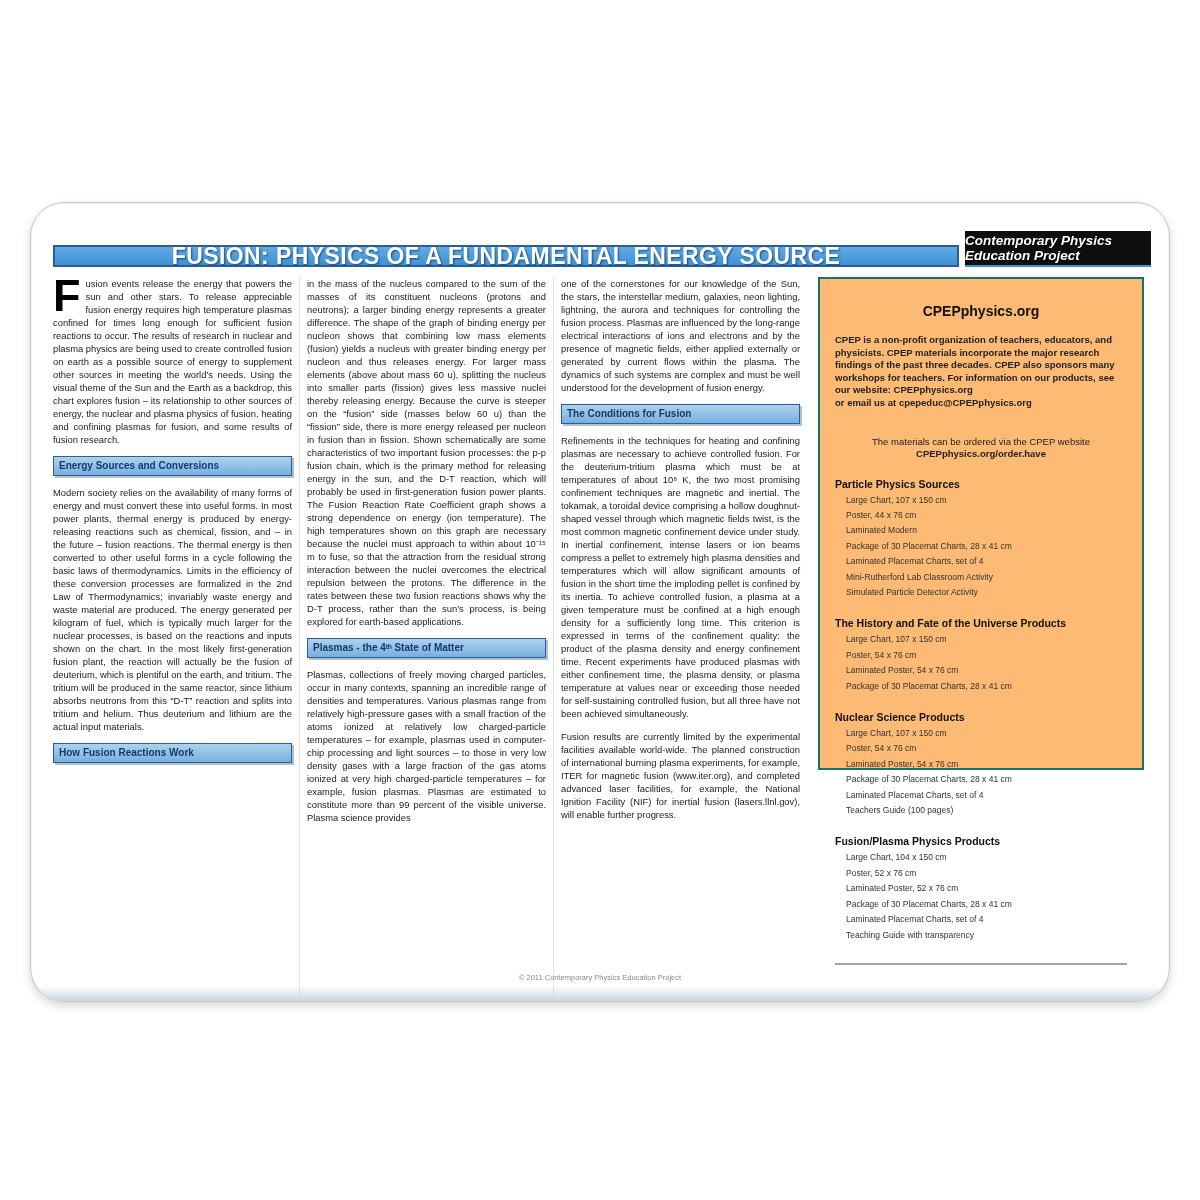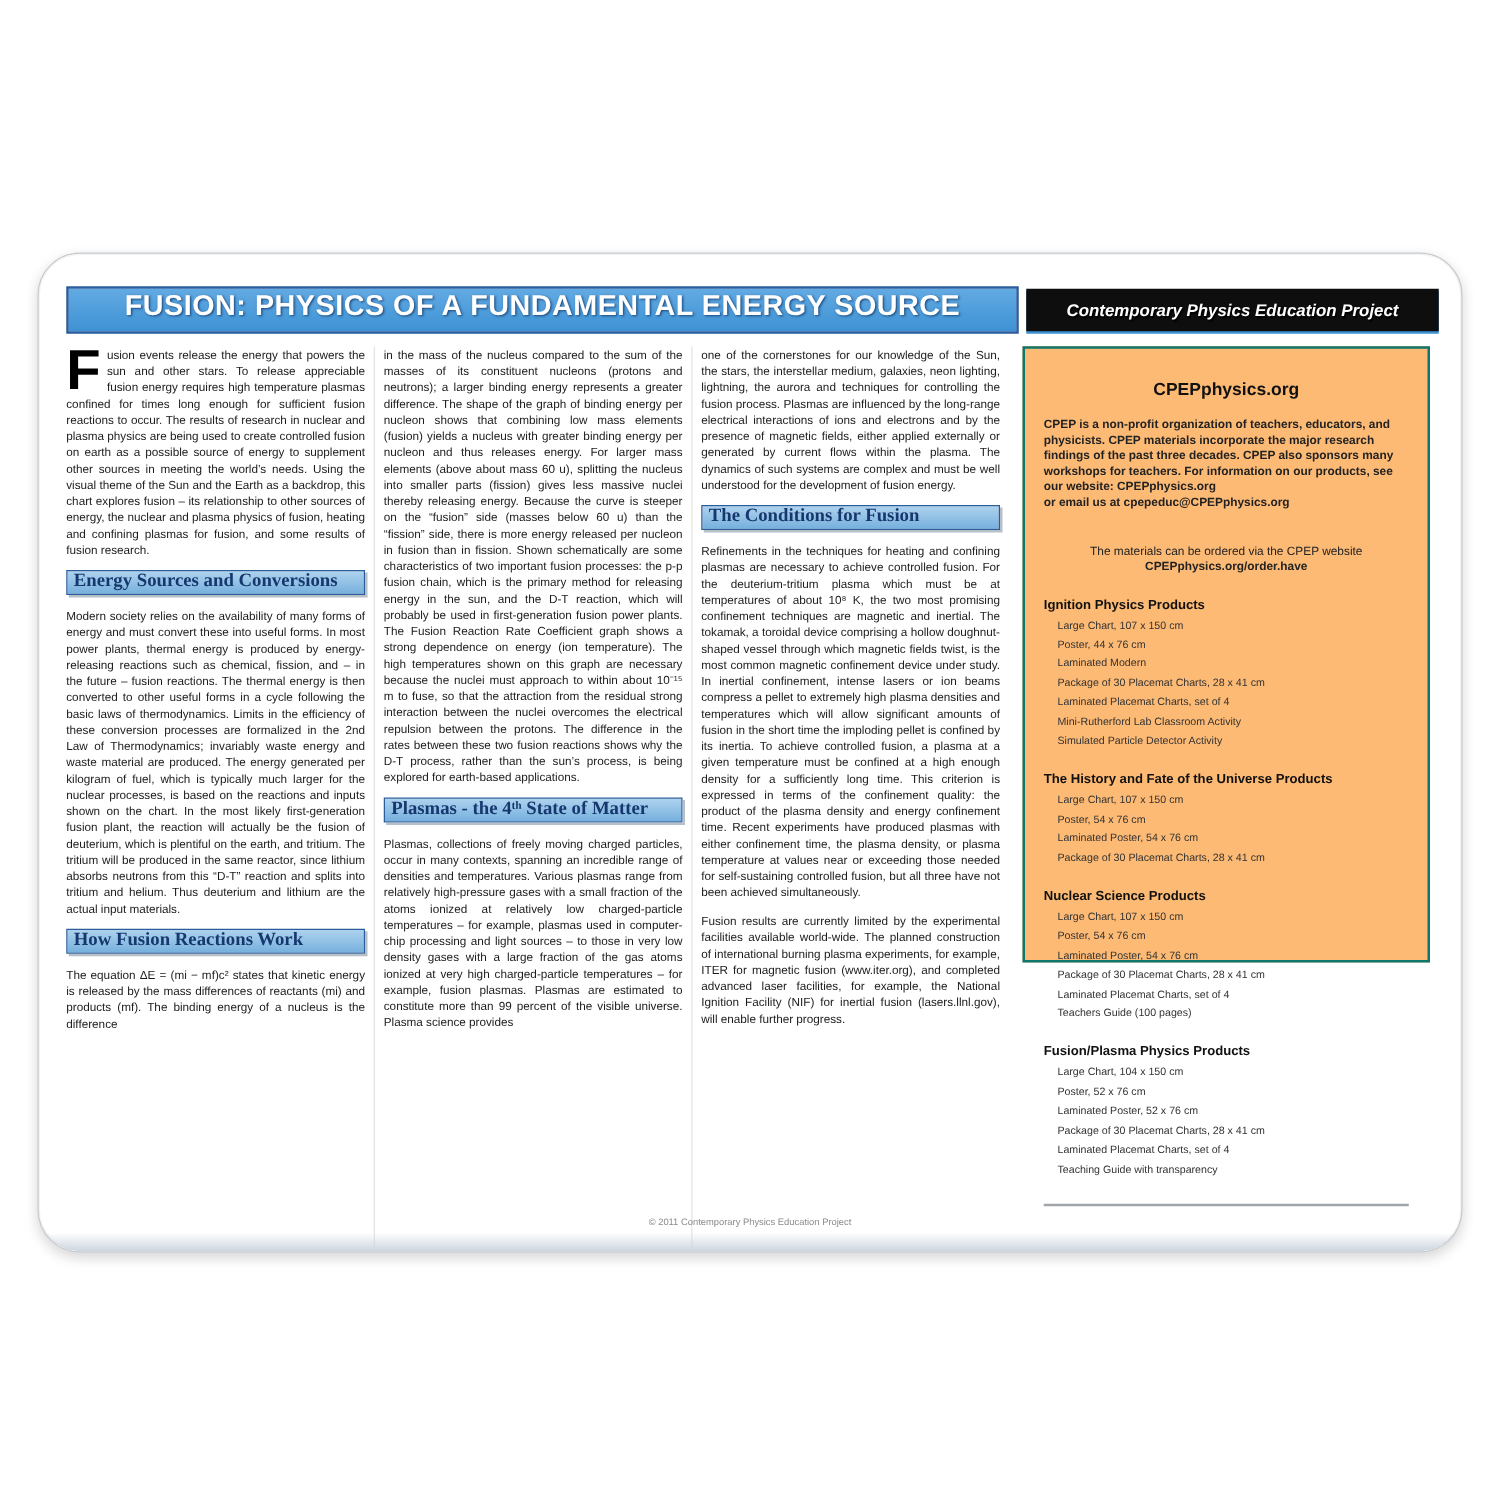--- a/index.html
+++ b/index.html
@@ -5,37 +5,37 @@
   html,body{margin:0;padding:0;background:#ffffff;}
   body{width:1200px;height:1200px;position:relative;font-family:"Liberation Sans",sans-serif;-webkit-font-smoothing:antialiased;}
 
   .card{position:absolute;left:30px;top:202px;width:1138px;height:798px;background:#fff;
         border:1px solid #c6cacd;border-radius:34px;
         box-shadow:0 4px 10px rgba(0,0,0,0.16), inset 0 0 0 1px #f2f3f4;overflow:hidden;}
   .card::after{content:"";position:absolute;left:0;right:0;bottom:0;height:15px;
         background:linear-gradient(180deg,rgba(205,214,224,0),#ccd5df);pointer-events:none;}
 
   .header-row{position:absolute;top:26px;left:22px;right:18px;height:38px;display:flex;gap:6px;}
-  .title-bar{width:762px;box-sizing:border-box;background:linear-gradient(180deg,#62aae3,#3e92d4);
-        border:2px solid #2a5d9e;display:flex;align-items:flex-start;justify-content:center;}
+  .title-bar{width:906px;box-sizing:border-box;background:linear-gradient(180deg,#62aae3,#3e92d4);
+        border:2px solid #2a5d9e;display:flex;align-items:center;justify-content:center;margin-top:16px;}
   .title-bar span{color:#ffffff;font-weight:bold;font-size:23px;letter-spacing:.4px;
         text-shadow:1px 1px 2px rgba(16,56,104,.85);white-space:nowrap;}
   .org-bar{flex:1;margin:2px 0;background:#0e0e0e;display:flex;align-items:center;justify-content:center;
         box-shadow:0 2px 0 #3e92d4;}
   .org-bar span{color:#ffffff;font-weight:bold;font-size:13.5px;text-shadow:1px 1px 1px #000;font-style:italic;}
 
   .content{position:absolute;top:74px;left:22px;right:18px;bottom:0;display:flex;}
   .col{width:239px;box-sizing:content-box;padding-right:7px;margin-right:7px;border-right:1px solid #e3e3e3;
         font-size:9.4px;line-height:13px;text-align:justify;color:#1b1b1b;}
   .col p{margin:0 0 10px;}
   .dropcap{float:left;font-weight:bold;font-size:45px;line-height:36px;padding:1px 5px 0 0;color:#000;}
   .sec-h{height:20px;box-sizing:border-box;margin:3px 0 10px;padding:2px 5px 0;
         background:linear-gradient(180deg,#aed2ee,#76b0dd);border:1px solid #2b5d9b;
         box-shadow:2px 2px 0 rgba(145,158,172,.65);
-        font-family:Liberation Serif, serif;font-weight:bold;font-size:15px;color:#16386e;
+        font-family:Liberation Sans, sans-serif;font-weight:bold;font-size:10px;color:#16386e;
         white-space:nowrap;overflow:hidden;}
 
   .sidebar{margin-left:4px;width:326px;height:493px;box-sizing:border-box;background:#fdba74;
         border:2px solid #0f766e;padding:12px 15px;color:#222;}
   .sb-title{text-align:center;font-weight:bold;font-size:14px;margin:12px 0 15px;color:#111;}
   .sb-about{font-size:9.5px;line-height:12.6px;font-weight:bold;}
   .sb-order{text-align:center;font-size:9.5px;line-height:12.5px;margin-top:26px;}
   .sb-order .bold{font-weight:bold;}
   .pgroup{margin-top:17px;}
   .pgroup-title{font-weight:bold;font-size:10.5px;color:#111;margin-bottom:3px;}
@@ -58,21 +58,20 @@
     </div>
   </div>
 
   <div class="content">
 
     <div class="col">
       <p><span class="dropcap">F</span><span>usion events release the energy that powers the sun and other stars. To release appreciable fusion energy requires high temperature plasmas confined for times long enough for sufficient fusion reactions to occur. The results of research in nuclear and plasma physics are being used to create controlled fusion on earth as a possible source of energy to supplement other sources in meeting the world’s needs. Using the visual theme of the Sun and the Earth as a backdrop, this chart explores fusion – its relationship to other sources of energy, the nuclear and plasma physics of fusion, heating and confining plasmas for fusion, and some results of fusion research.</span></p>
       <div class="sec-h">Energy Sources and Conversions</div>
       <p>Modern society relies on the availability of many forms of energy and must convert these into useful forms. In most power plants, thermal energy is produced by energy-releasing reactions such as chemical, fission, and – in the future – fusion reactions. The thermal energy is then converted to other useful forms in a cycle following the basic laws of thermodynamics. Limits in the efficiency of these conversion processes are formalized in the 2nd Law of Thermodynamics; invariably waste energy and waste material are produced. The energy generated per kilogram of fuel, which is typically much larger for the nuclear processes, is based on the reactions and inputs shown on the chart. In the most likely first-generation fusion plant, the reaction will actually be the fusion of deuterium, which is plentiful on the earth, and tritium. The tritium will be produced in the same reactor, since lithium absorbs neutrons from this “D-T” reaction and splits into tritium and helium. Thus deuterium and lithium are the actual input materials.</p>
       <div class="sec-h">How Fusion Reactions Work</div>
-      <p>The equation ΔE = (mi − mf)c² states that kinetic energy is released by the mass differences of reactants (mi) and products (mf). The binding energy of a nucleus is the difference</p>
     </div>
 
     <div class="col">
       <p>in the mass of the nucleus compared to the sum of the masses of its constituent nucleons (protons and neutrons); a larger binding energy represents a greater difference. The shape of the graph of binding energy per nucleon shows that combining low mass elements (fusion) yields a nucleus with greater binding energy per nucleon and thus releases energy. For larger mass elements (above about mass 60 u), splitting the nucleus into smaller parts (fission) gives less massive nuclei thereby releasing energy. Because the curve is steeper on the “fusion” side (masses below 60 u) than the “fission” side, there is more energy released per nucleon in fusion than in fission. Shown schematically are some characteristics of two important fusion processes: the p-p fusion chain, which is the primary method for releasing energy in the sun, and the D-T reaction, which will probably be used in first-generation fusion power plants. The Fusion Reaction Rate Coefficient graph shows a strong dependence on energy (ion temperature). The high temperatures shown on this graph are necessary because the nuclei must approach to within about 10⁻¹⁵ m to fuse, so that the attraction from the residual strong interaction between the nuclei overcomes the electrical repulsion between the protons. The difference in the rates between these two fusion reactions shows why the D-T process, rather than the sun’s process, is being explored for earth-based applications.</p>
       <div class="sec-h">Plasmas - the 4ᵗʰ State of Matter</div>
       <p>Plasmas, collections of freely moving charged particles, occur in many contexts, spanning an incredible range of densities and temperatures. Various plasmas range from relatively high-pressure gases with a small fraction of the atoms ionized at relatively low charged-particle temperatures – for example, plasmas used in computer-chip processing and light sources – to those in very low density gases with a large fraction of the gas atoms ionized at very high charged-particle temperatures – for example, fusion plasmas. Plasmas are estimated to constitute more than 99 percent of the visible universe. Plasma science provides</p>
     </div>
 
     <div class="col" style="border-right:none;">
       <p>one of the cornerstones for our knowledge of the Sun, the stars, the interstellar medium, galaxies, neon lighting, lightning, the aurora and techniques for controlling the fusion process. Plasmas are influenced by the long-range electrical interactions of ions and electrons and by the presence of magnetic fields, either applied externally or generated by current flows within the plasma. The dynamics of such systems are complex and must be well understood for the development of fusion energy.</p>
@@ -86,21 +85,21 @@
       <div class="sb-about">
         <span>CPEP is a non-profit organization of teachers, educators, and physicists.  CPEP materials incorporate the major research findings of the past three decades. CPEP also sponsors many workshops for teachers.  For information on our products, see our website:  </span><b>CPEPphysics.org</b><br>
         <span>or email us at cpepeduc@CPEPphysics.org</span>
       </div>
       <div class="sb-order">
         <span>The materials can be ordered via the CPEP website</span><br>
         <span class="bold">CPEPphysics.org/order.have</span>
       </div>
 
       <div class="pgroup">
-        <div class="pgroup-title">Ignition Physics Products</div>
+        <div class="pgroup-title">Particle Physics Sources</div>
         <div class="pitem">Large Chart, 107 x 150 cm</div>
         <div class="pitem">Poster, 44 x 76 cm</div>
         <div class="pitem">Laminated Modern</div>
         <div class="pitem">Package of 30 Placemat Charts, 28 x 41 cm</div>
         <div class="pitem">Laminated Placemat Charts, set of 4</div>
         <div class="pitem">Mini-Rutherford Lab Classroom Activity</div>
         <div class="pitem">Simulated Particle Detector Activity</div>
       </div>
 
       <div class="pgroup">

